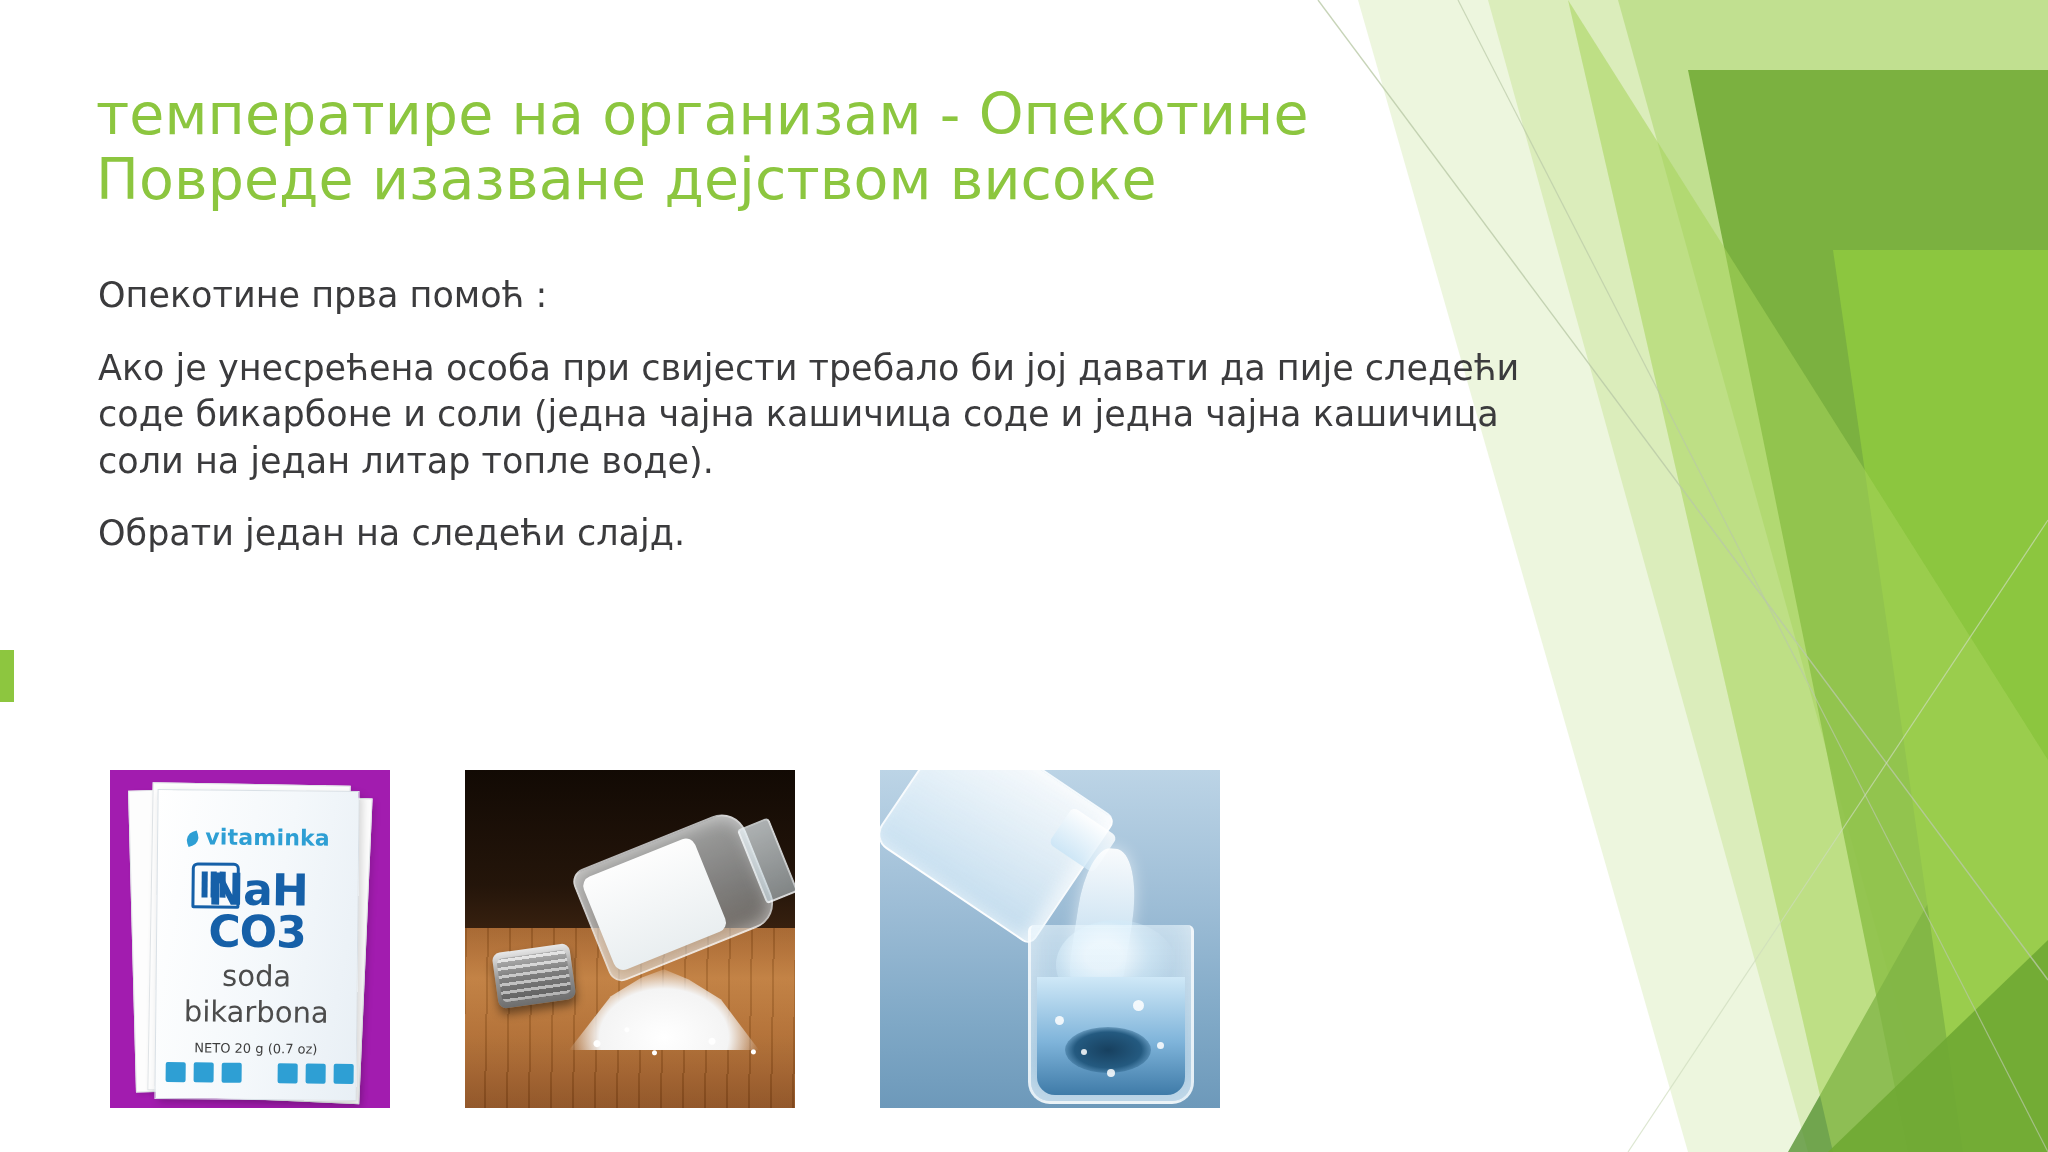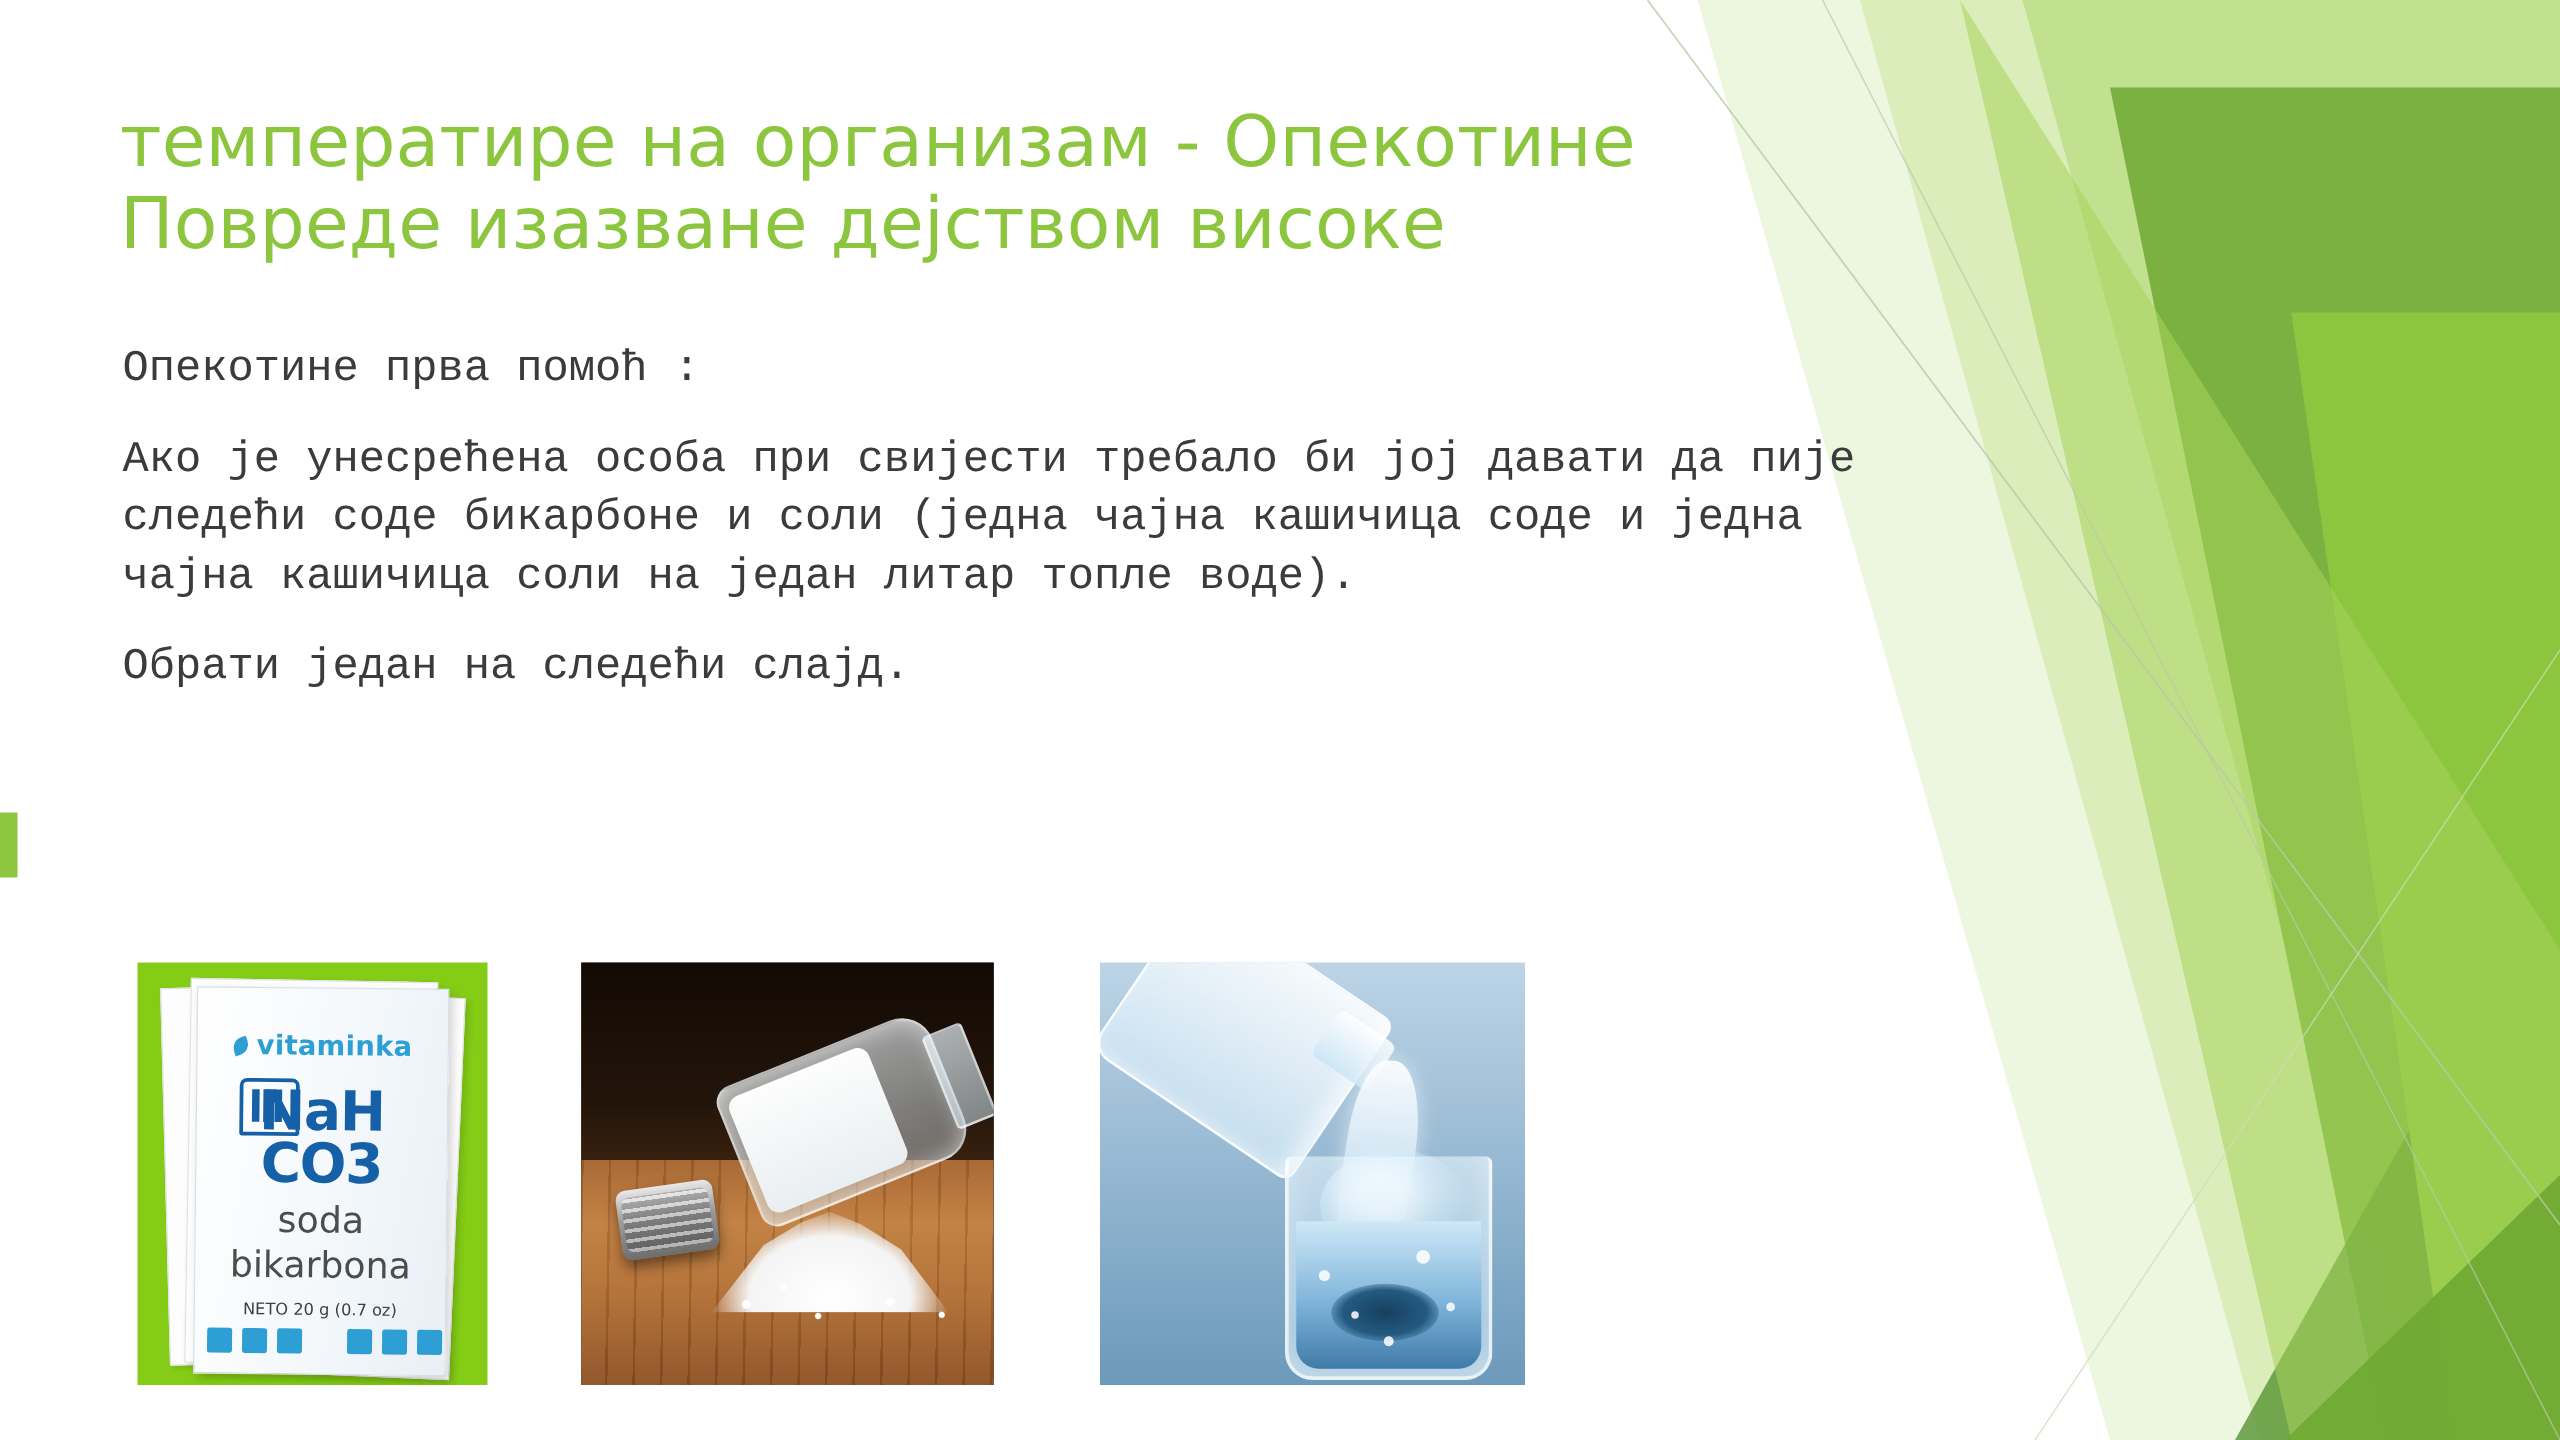--- a/index.html
+++ b/index.html
@@ -23,30 +23,30 @@
     position:absolute;left:96px;top:44px;width:1290px;
     color:#8CC63F;
     font-size:57px;line-height:1.14;
     font-weight:400;letter-spacing:.1px;
   }
   .title .tline{display:block;white-space:nowrap;}
 
   
   .body{
     position:absolute;left:98px;top:272px;width:1440px;
-    color:#3B3B3D;font-size:35px;line-height:1.33;font-family:Liberation Mono, monospace;
+    color:#3B3B3D;font-size:35px;line-height:1.33;
   }
   .body p{margin:0 0 26px 0;}
 
   
   .photos{position:absolute;left:90px;top:770px;width:1330px;height:360px;}
   .photo{position:absolute;top:0;overflow:hidden;}
 
   
-  .p1{left:20px;width:280px;height:338px;background:#84cc16;}
+  .p1{left:20px;width:280px;height:338px;background:#a21caf;}
   .p1 .sachet-stack{position:absolute;inset:0;}
   .p1 .sh{position:absolute;background:#fdfdfd;border:1px solid #dfe3e6;}
   .p1 .sh1{left:22px;top:18px;width:196px;height:300px;transform:rotate(-1.5deg);box-shadow:2px 2px 4px rgba(0,0,0,.10);}
   .p1 .sh2{left:40px;top:14px;width:196px;height:306px;transform:rotate(1deg);box-shadow:2px 2px 5px rgba(0,0,0,.10);}
   .p1 .sh3{left:56px;top:24px;width:198px;height:304px;transform:rotate(2.5deg);box-shadow:3px 3px 6px rgba(0,0,0,.13);}
   .p1 .front{left:46px;top:20px;width:200px;height:308px;background:linear-gradient(100deg,#ffffff 0%,#f4f8fb 55%,#e8eff5 100%);
              border:1px solid #d9e0e6;box-shadow:3px 4px 8px rgba(0,0,0,.16);transform:rotate(.6deg);}
   .p1 .brand{position:absolute;left:0;right:0;top:34px;text-align:center;color:#2E9FD4;font-size:22px;font-weight:700;letter-spacing:.2px;}
   .p1 .brand .leaf{display:inline-block;width:13px;height:13px;margin-right:6px;background:#2E9FD4;border-radius:70% 0 70% 0;transform:rotate(-20deg);vertical-align:middle;}
   .p1 .formula{position:absolute;left:0;right:0;top:78px;text-align:center;color:#1660A8;font-weight:700;line-height:.95;}

